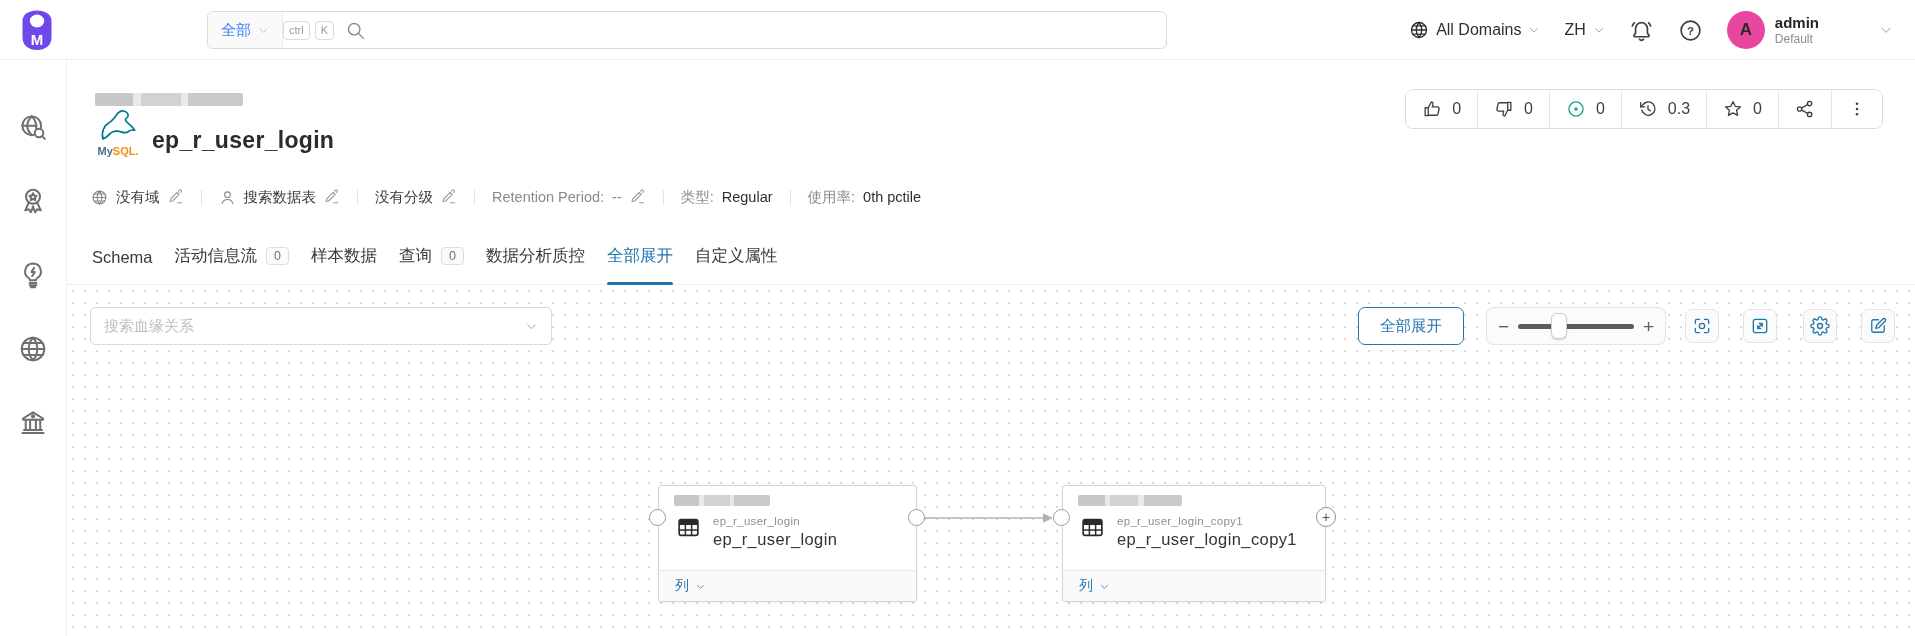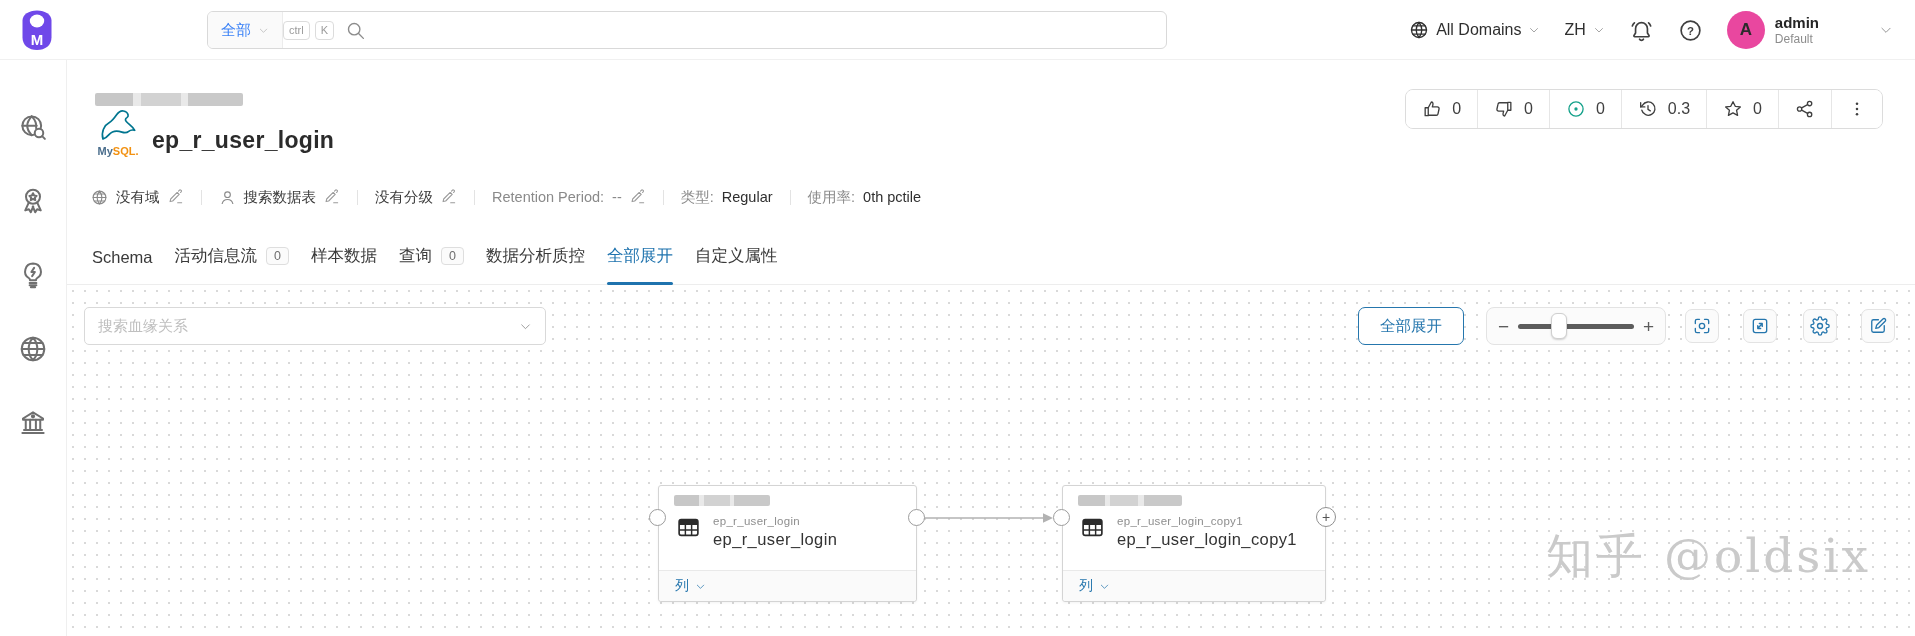--- a/index.html
+++ b/index.html
@@ -58,21 +58,21 @@
 
   
   .tabs { position: absolute; left: 0; right: 0; top: 168px; height: 57px; display: flex; align-items: flex-end; gap: 22px; padding-left: 25px; border-bottom: 1px solid #ededed; background: #fff; }
   .tab { position: relative; display: flex; align-items: center; gap: 9px; padding-bottom: 17px; font-size: 16.5px; color: #3a3a3a; cursor: pointer; }
   .tab.active { color: #1f73ae; }
   .tab.active::after { content: ""; position: absolute; left: 0; right: 0; bottom: -1px; height: 3px; background: #1f73ae; border-radius: 2px; }
   .tab-badge { font-size: 12.5px; color: #6e6e6e; background: #fbfbfb; border: 1px solid #dedede; border-radius: 4px; padding: 2px 7px; line-height: 1; }
 
   
   .canvas { position: absolute; left: 0; right: 0; top: 225px; bottom: 0; background-color: #fff; background-image: radial-gradient(circle, #d9d9d9 1.1px, transparent 1.1px); background-size: 12px 12px; }
-  .lineage-search { position: absolute; left: 17px; top: 22px; width: 462px; height: 38px; background: #fff; border: 1px solid #d9d9d9; border-radius: 5px; display: flex; align-items: center; justify-content: space-between; padding: 0 13px; font-size: 15px; color: #bfbfbf; cursor: text; }
+  .lineage-search { position: absolute; left: 23px; top: 22px; width: 462px; height: 38px; background: #fff; border: 1px solid #d9d9d9; border-radius: 5px; display: flex; align-items: center; justify-content: space-between; padding: 0 13px; font-size: 15px; color: #bfbfbf; cursor: text; }
   .expand-btn { position: absolute; left: 1291px; top: 22px; width: 106px; height: 38px; border: 1px solid #2576ad; color: #2576ad; background: #fff; border-radius: 7px; font-size: 15.5px; font-family: inherit; cursor: pointer; }
   .zoom-box { position: absolute; left: 1419px; top: 22px; width: 180px; height: 38px; background: #fbfbfb; border: 1px solid #e3e3e3; border-radius: 8px; display: flex; align-items: center; padding: 0 11px; gap: 9px; color: #5c5c5c; }
   .zoom-sign { font-size: 19px; line-height: 1; color: #5c5c5c; background: none; border: none; cursor: pointer; }
   .zoom-track { position: relative; flex: 1; height: 5px; background: #5c5c5c; border-radius: 3px; cursor: pointer; }
   .zoom-handle { position: absolute; left: 35%; top: 50%; transform: translate(-50%,-50%); width: 16px; height: 26px; background: #fff; border: 1px solid #cfcfcf; border-radius: 6px; box-shadow: 0 1px 2px rgba(0,0,0,.18); cursor: grab; }
   .tool-btn { position: absolute; top: 24px; width: 34px; height: 34px; background: #fbfbfb; border: 1px solid #e3e3e3; border-radius: 7px; color: #2576ad; display: flex; align-items: center; justify-content: center; cursor: pointer; }
 
   .lin-node { position: absolute; width: 259px; height: 117px; background: #fff; border: 1px solid #d4d4d4; border-radius: 3px; box-shadow: 0 1px 3px rgba(0,0,0,0.05); cursor: pointer; }
   .node-redact { margin: 9px 0 0 15px; width: 96px; height: 11px; }
   .node-body { display: flex; align-items: flex-start; gap: 11px; padding: 9px 0 0 16px; }
@@ -425,15 +425,14 @@
             <path d="M5 9l7 7 7-7"></path>
           </svg>
       </div>
     </div>
 
     <div class="handle" style="left:582px; top:224px;"></div>
     <div class="handle" style="left:841px; top:224px;"></div>
     <div class="handle" style="left:986px; top:224px;"></div>
     <div class="plus-handle" style="left:1249px; top:222px;">+</div>
 
-    <div class="watermark">知乎 @oldsix</div>
   </div>
 </main>
 
 </body></html>

